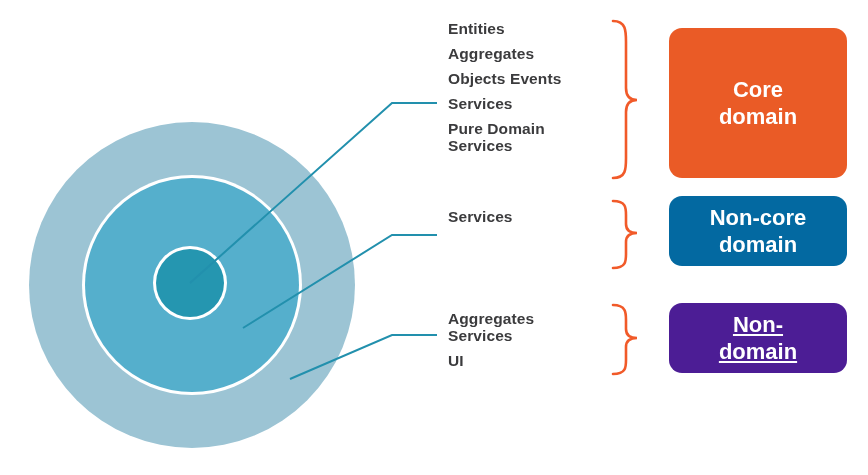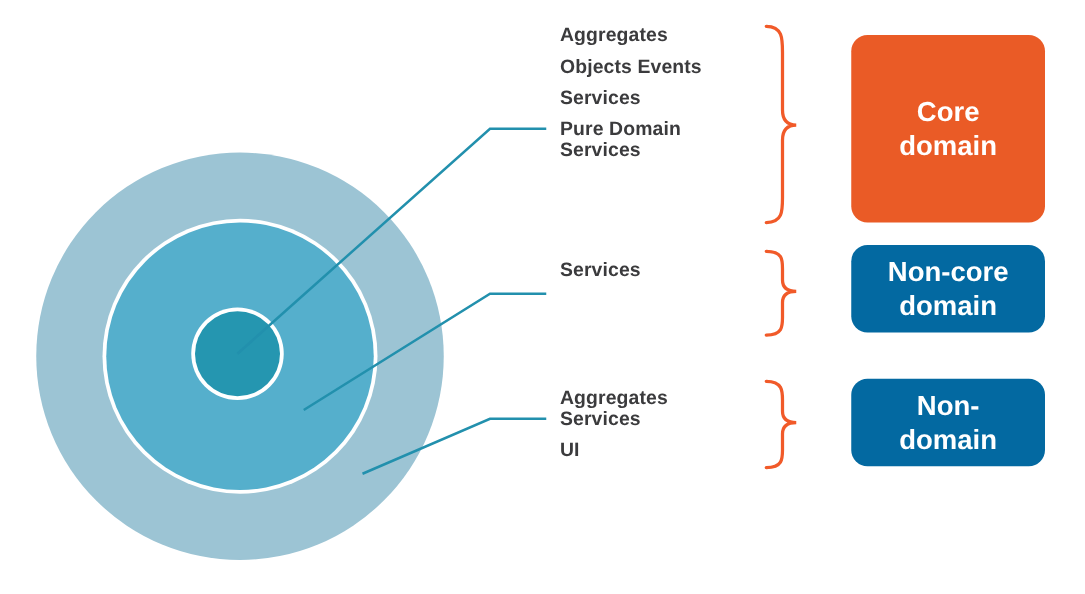--- a/index.html
+++ b/index.html
@@ -84,36 +84,35 @@
   .label-item .line2 { display: block; }
 
   #label-group-core      { top: 20px; }
   #label-group-noncore   { top: 208px; }
   #label-group-nondomain { top: 310px; }
 
   
   .domain-box {
     position: absolute;
     left: 669px;
-    width: 155px;
+    width: 178px;
     border-radius: 13px;
     color: #ffffff;
     font-size: 22px;
     font-weight: bold;
     line-height: 27px;
     text-align: center;
     display: flex;
     align-items: center;
     justify-content: center;
     box-sizing: border-box;
-    margin-left: 12px;
   }
   #box-core      { top: 28px;  height: 150px; background: #ea5b26; }
   #box-noncore   { top: 196px; height: 70px;  background: #0369a1; }
-  #box-nondomain { top: 303px; height: 70px;  background: #0369a1; }
+  #box-nondomain { top: 303px; height: 70px;  background: #4c1d95; text-decoration: underline; }
 </style>
 </head>
 <body>
 
 <div id="diagram-root">
 
   <div class="rings-layer">
     <div class="ring ring-outer"></div>
     <div class="ring ring-middle"></div>
     <div class="ring ring-inner"></div>
@@ -131,20 +130,23 @@
              C 630,100 626,104 626,112 L 626,158 C 626,169 626,178 613,178"></path>
 
     <path class="brace-path" d="M 613,201 C 626,201 626,208 626,215 L 626,224 C 626,230 630,233 637,233
              C 630,233 626,236 626,242 L 626,254 C 626,261 626,268 613,268"></path>
 
     <path class="brace-path" d="M 613,305 C 626,305 626,313 626,320 L 626,329 C 626,335 630,338 637,338
              C 630,338 626,341 626,347 L 626,360 C 626,367 626,374 613,374"></path>
   </svg>
 
   <div class="label-group" id="label-group-core">
+    <div class="label-item">
+      <span>Entities</span>
+    </div>
     <div class="label-item">
       <span>Aggregates</span>
     </div>
     <div class="label-item">
       <span>Objects Events</span>
     </div>
     <div class="label-item">
       <span>Services</span>
     </div>
     <div class="label-item">

